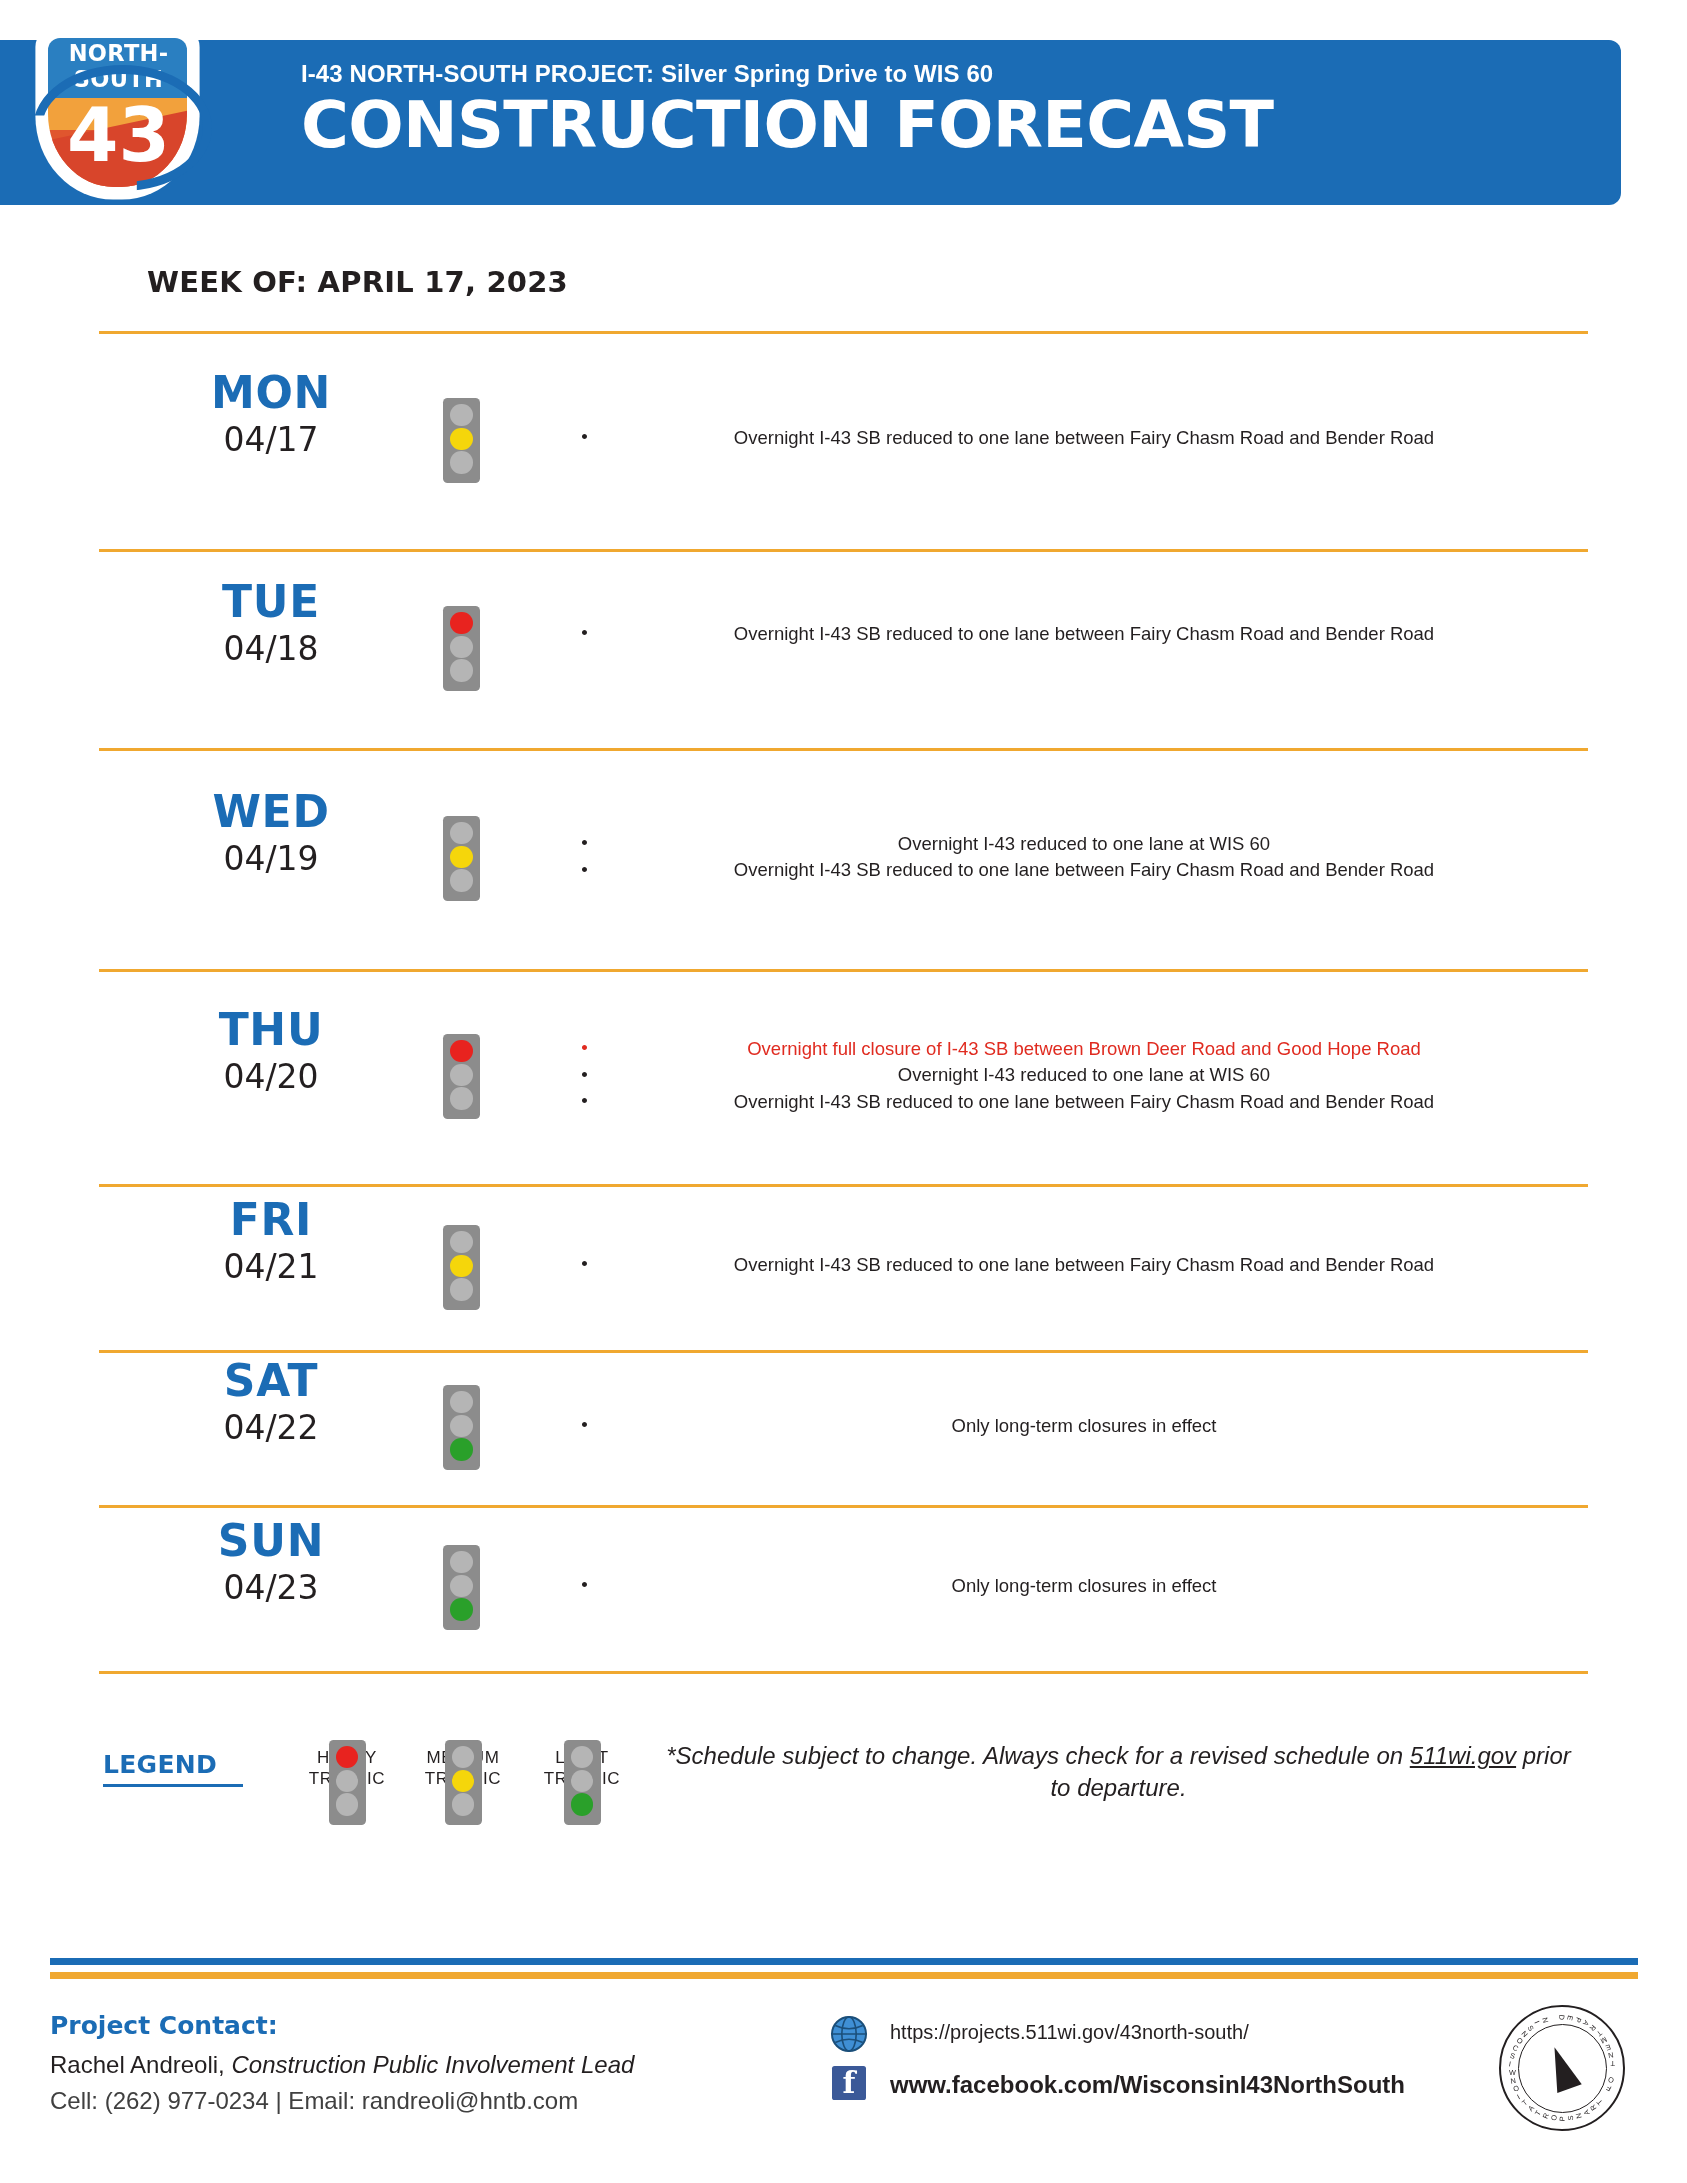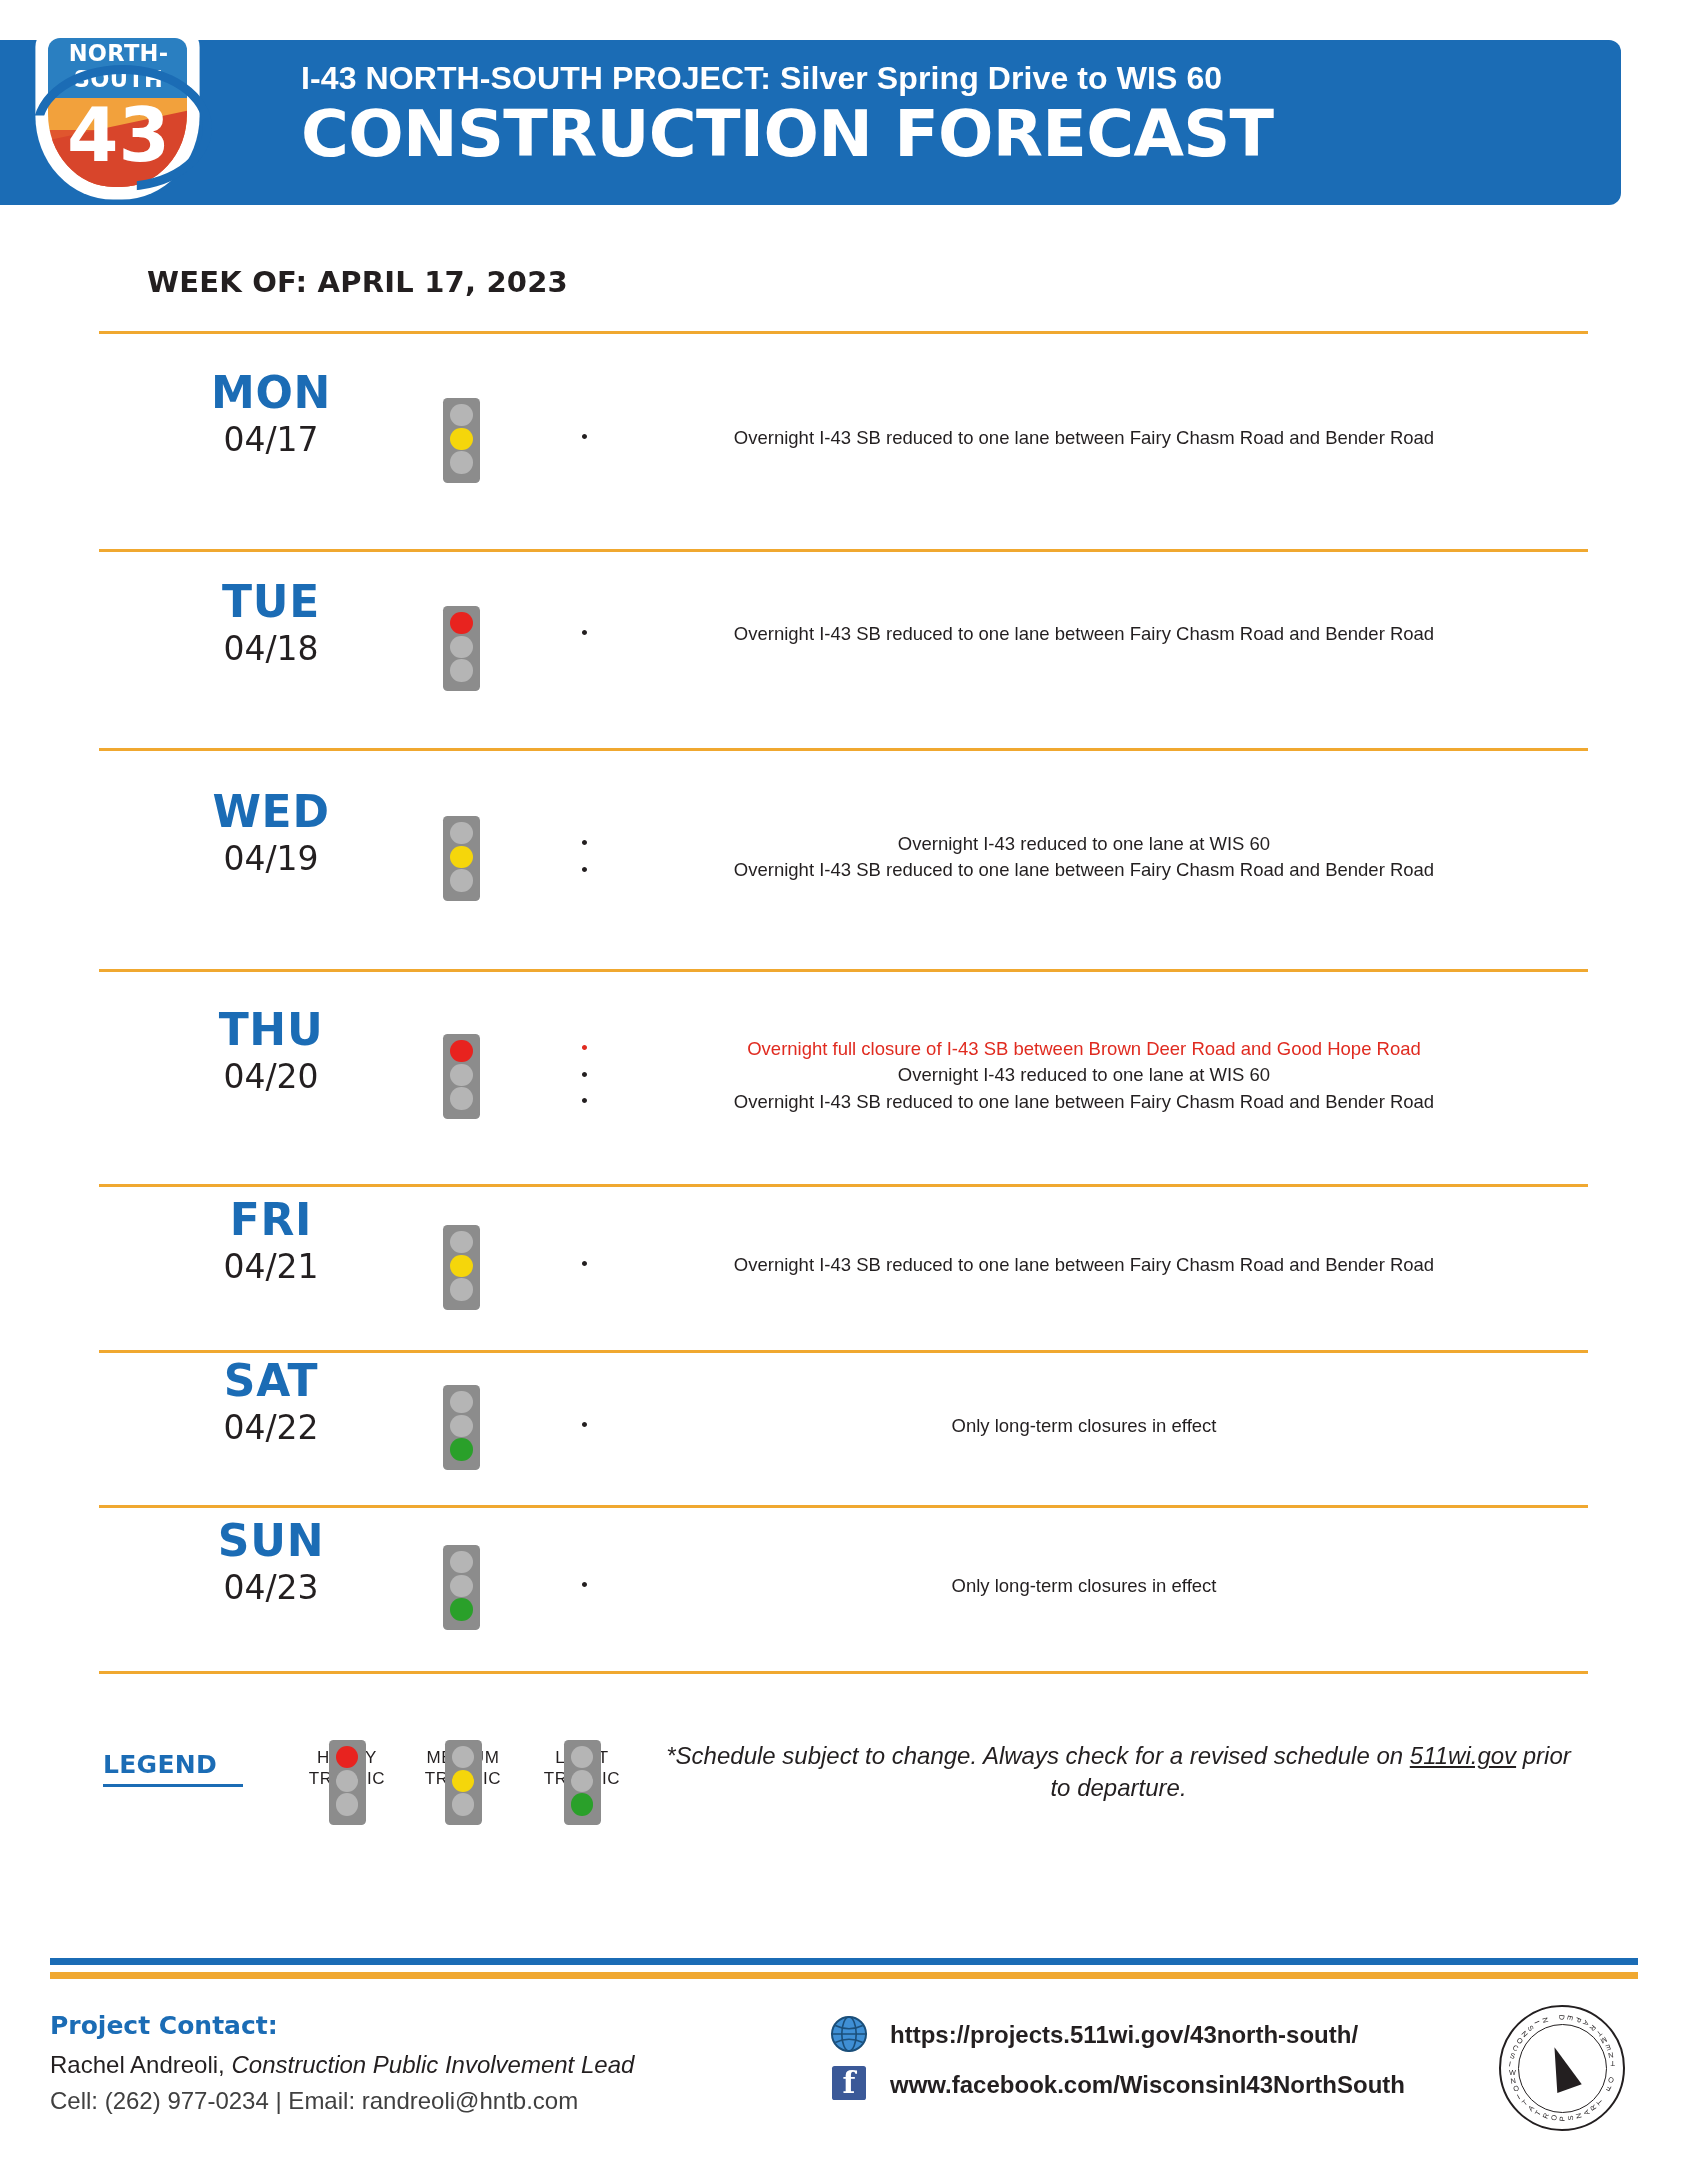--- a/index.html
+++ b/index.html
@@ -21,21 +21,21 @@
     background: #1b6cb5;
     border-radius: 0 12px 12px 0;
   }
   .header-text {
     position: absolute;
     left: 301px; top: 60px;
     width: 1257px;
     color: #ffffff;
   }
   .header-sub {
-    font-size: 32px;
+    font-size: 24px;
     font-weight: bold;
     letter-spacing: 0.1px;
     margin: 0 0 4px 0;
     white-space: nowrap;
   }
   .header-title {
     font-size: 64px;
     font-weight: 900;
     letter-spacing: -0.7px;
     margin: 0;
@@ -254,22 +254,22 @@
   .footer-line1 em { font-style: italic; text-align: right; }
   .footer-line2 {
     position: absolute;
     left: 50px; top: 2087px;
     font-size: 24px;
     color: #404040;
   }
   .footer-url {
     position: absolute;
     left: 890px; top: 2021px;
-    font-size: 24px;
-    font-weight: bold;
+    font-size: 20px;
+    font-weight: normal;
     color: #231f20;
   }
   .footer-fb {
     position: absolute;
     left: 890px; top: 2071px;
     font-size: 24px;
     font-weight: bold;
     color: #231f20;
   }
   .globe-icon {

